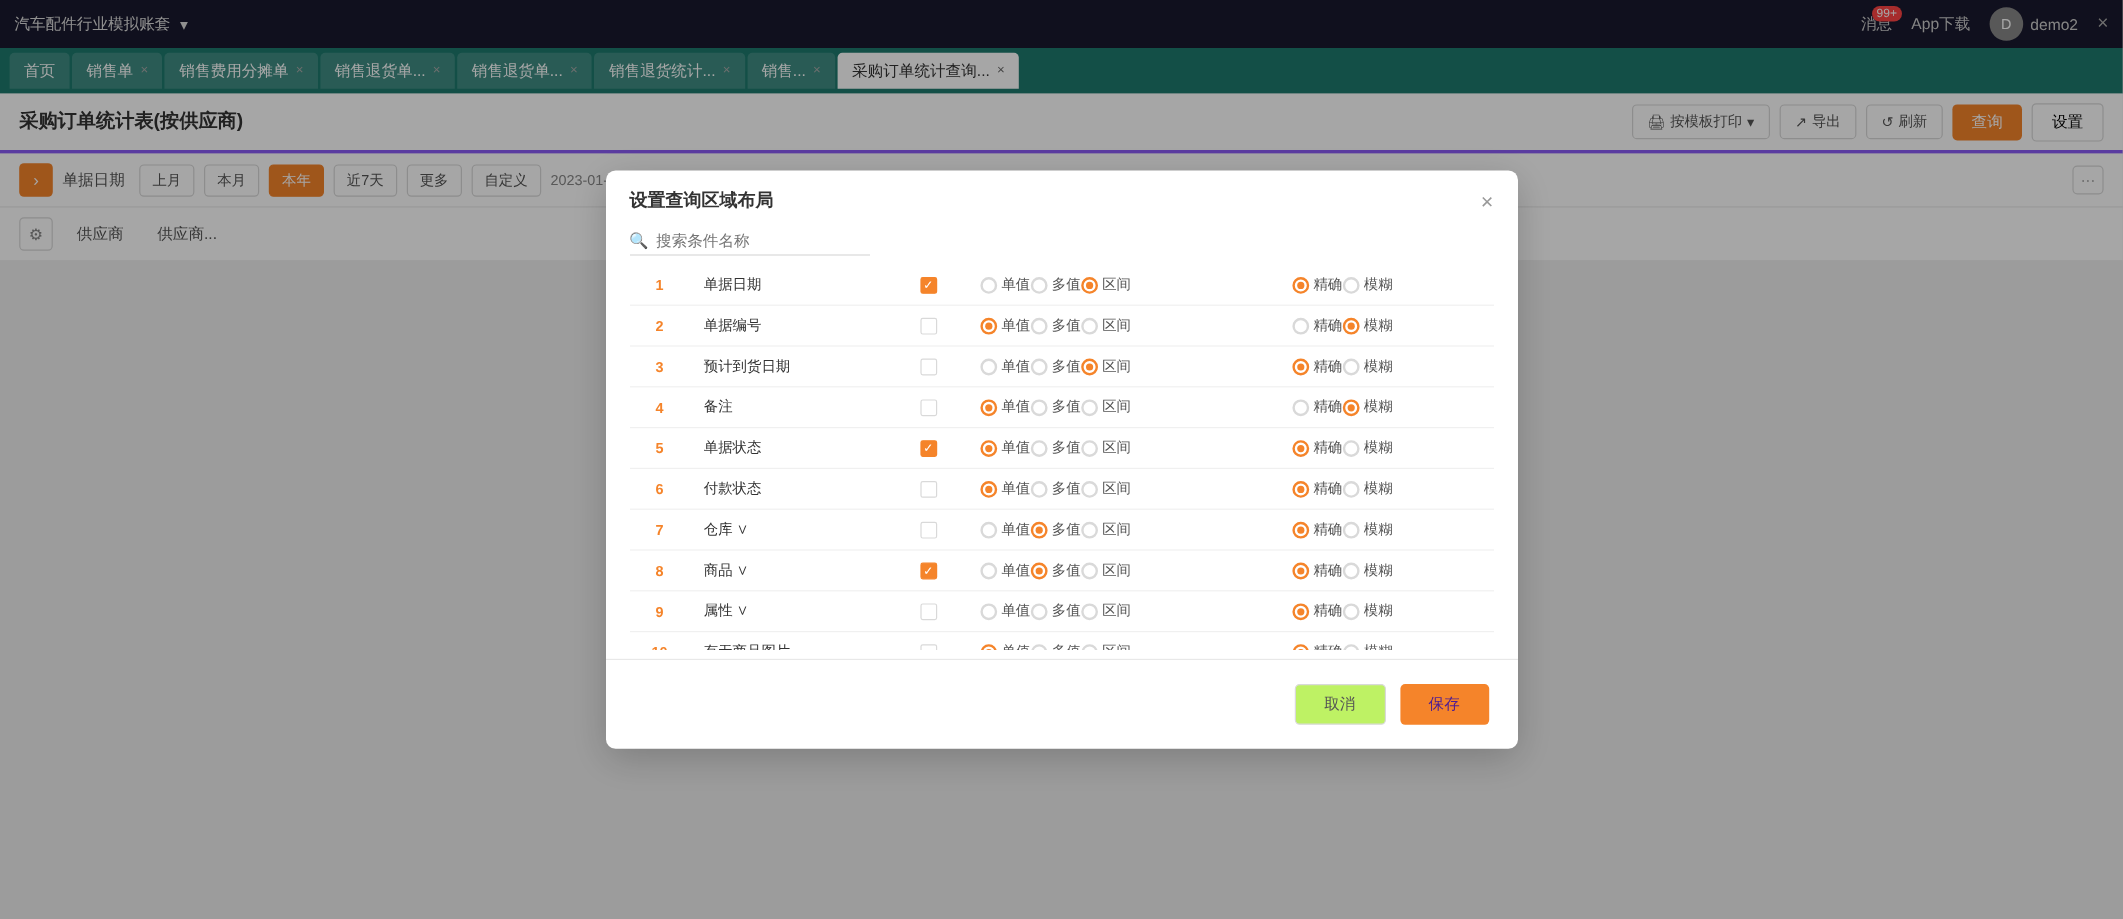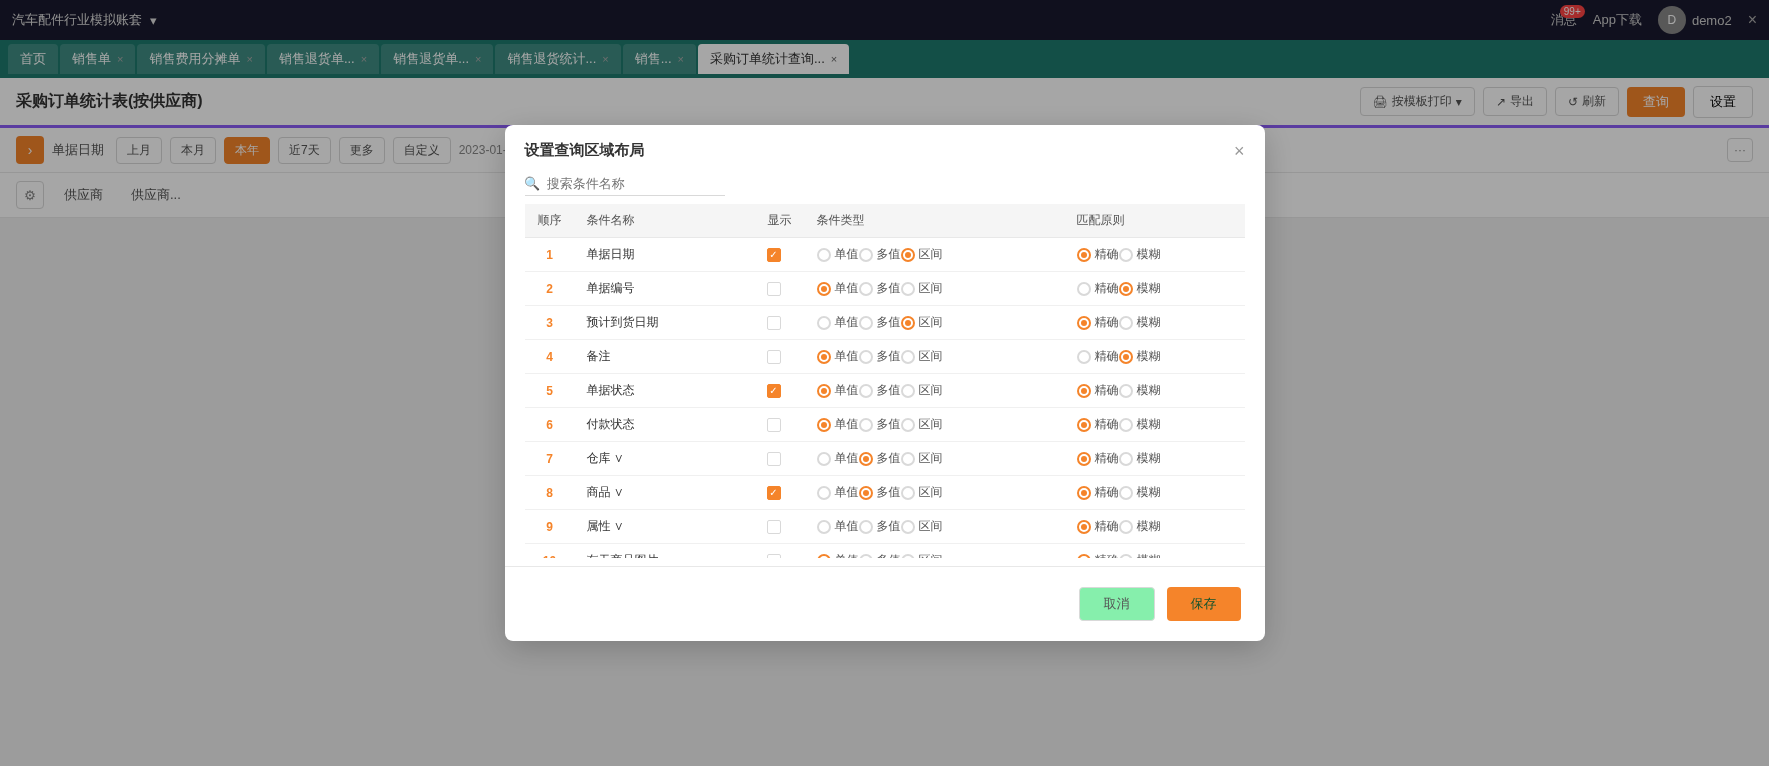--- a/index.html
+++ b/index.html
@@ -206,22 +206,22 @@
 
     
     .modal-footer {
       display: flex;
       justify-content: flex-end;
       gap: 12px;
       padding: 20px 24px;
       border-top: 1px solid #e8e8e8;
       margin-top: 8px;
     }
-    .btn-cancel { background: #86efac; border: 1px solid #d9d9d9; color: #555; padding: 7px 24px; border-radius: 4px; cursor: pointer; font-size: 13px; }
-    .btn-save { background: #f5842a; border: none; color: #14532d; padding: 7px 24px; border-radius: 4px; cursor: pointer; font-size: 13px; }
+    .btn-cancel { background: #bef264; border: 1px solid #d9d9d9; color: #555; padding: 7px 24px; border-radius: 4px; cursor: pointer; font-size: 13px; }
+    .btn-save { background: #f5842a; border: none; color: #4c1d95; padding: 7px 24px; border-radius: 4px; cursor: pointer; font-size: 13px; }
   </style>
 </head>
 <body>
 
 <div class="top-bar">
   <div class="top-bar-left">
     <span>汽车配件行业模拟账套</span>
     <span style="cursor:pointer;">▾</span>
   </div>
   <div class="top-bar-right">
@@ -331,31 +331,20 @@
 
 
     <div class="modal-search">
       <div class="search-wrap">
         <span style="color:#aaa;">🔍</span>
         <input class="search-input" type="text" placeholder="搜索条件名称" style="">
       </div>
     </div>
 
     <div class="modal-table">
-      <table>
-        <thead>
-          <tr>
-            <th style="width:50px;text-align:center;">顺序</th>
-            <th style="width:180px;">条件名称</th>
-            <th style="width:50px;text-align:center;">显示</th>
-            <th style="width:260px;">条件类型</th>
-            <th style="width:180px;">匹配原则</th>
-          </tr>
-        </thead>
-      </table>
       <div class="table-scroll">
         <table>
           <colgroup>
             <col style="width:50px">
             <col style="width:180px">
             <col style="width:50px">
             <col style="width:260px">
             <col style="width:180px">
           </colgroup>
           <tbody id="modal-tbody">

